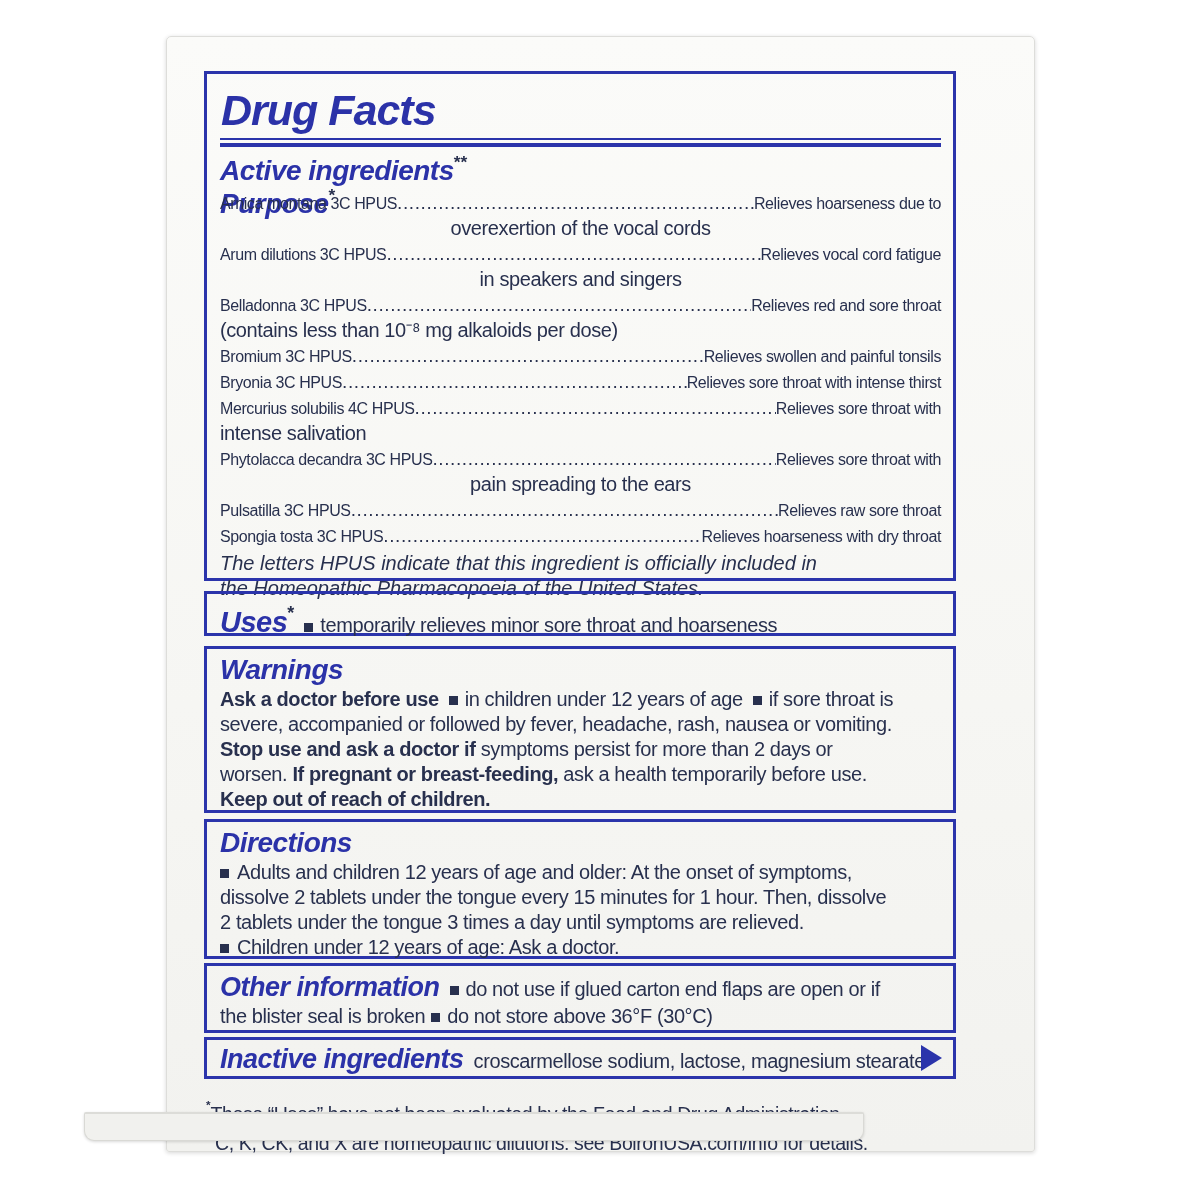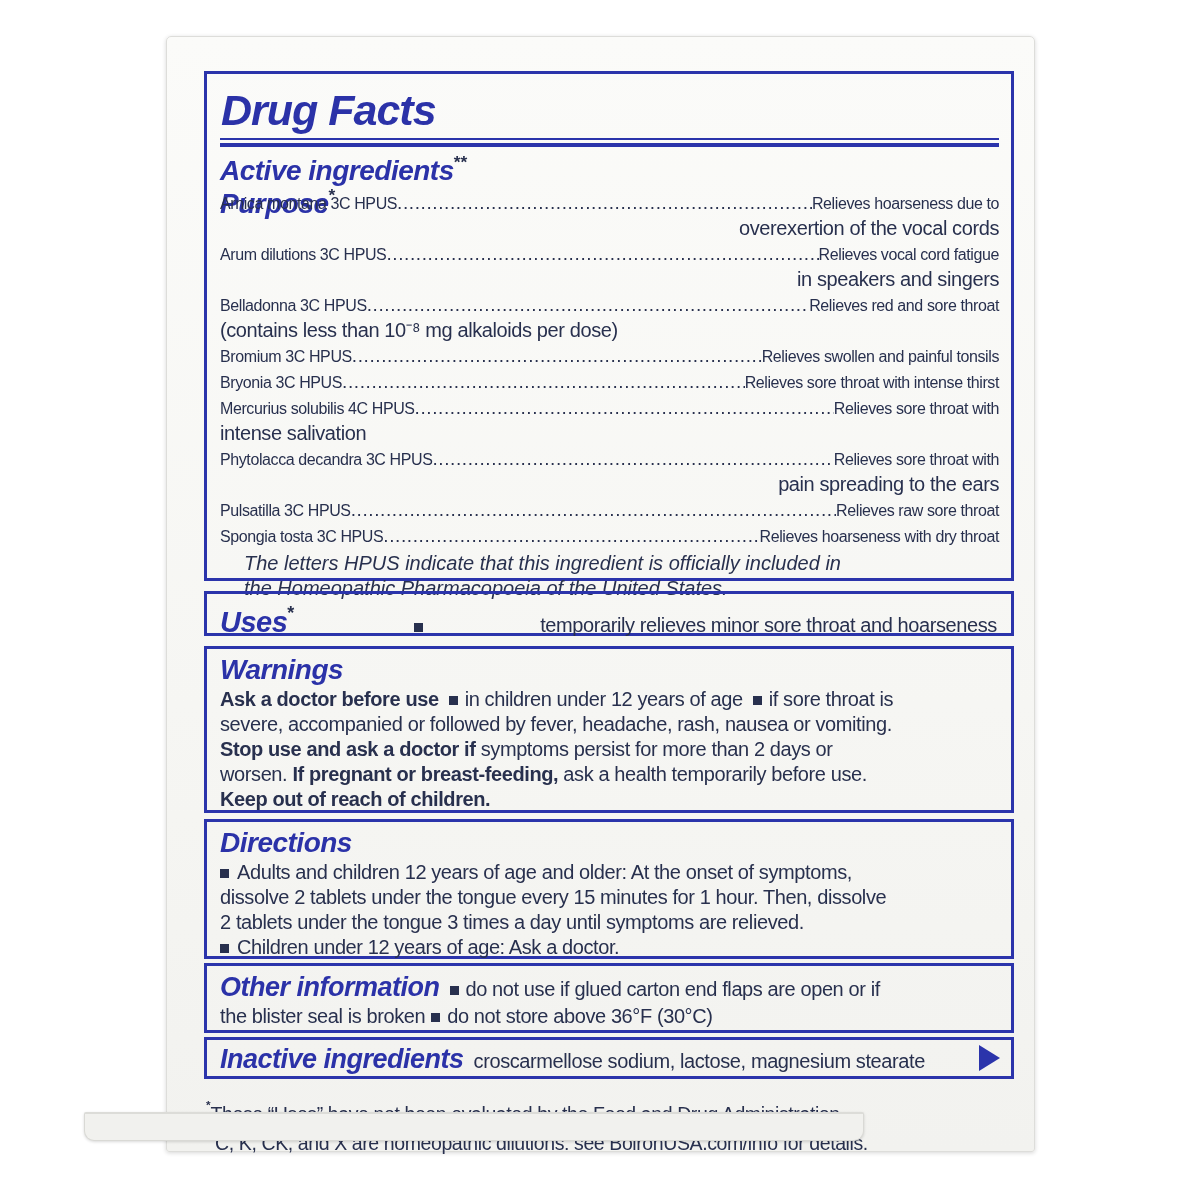--- a/index.html
+++ b/index.html
@@ -6,37 +6,37 @@
   .page{position:relative;width:1200px;height:1200px;background:#ffffff;overflow:hidden;
         font-family:"Liberation Sans", sans-serif;}
   .carton{position:absolute;left:166px;top:36px;width:867px;height:1114px;
           background:linear-gradient(180deg,#fbfbf9 0%,#f6f6f3 60%,#f2f2ef 100%);
           border:1px solid #ddddda;border-radius:5px 5px 3px 3px;
           box-shadow:0 1px 4px rgba(0,0,0,0.16);}
   .flap{position:absolute;left:84px;top:1112px;width:778px;height:26px;
         background:linear-gradient(180deg,#f4f4f1,#ededew 80%,#ececе9);
         background:#f1f1ee;border:1px solid #d9d9d5;border-top:2px solid #dcdcd8;
         border-radius:2px 2px 10px 10px;box-shadow:0 1px 3px rgba(0,0,0,0.15);}
-  .sec{position:absolute;left:37px;width:810px;border:3px solid #2b34ab;box-sizing:border-box;}
-  .navy{color:#28304e;margin-left:24px;}
+  .sec{position:absolute;left:37px;width:752px;border:3px solid #2b34ab;box-sizing:border-box;}
+  .navy{color:#28304e;}
   .hdr{color:#2b32a8;font-weight:bold;font-style:italic;letter-spacing:-0.5px;}
   .body-t{color:#28304e;font-size:20px;letter-spacing:-0.4px;}
   .drug-title{font-size:43px;line-height:44px;font-weight:bold;font-style:italic;
               color:#2b32a8;letter-spacing:-1px;margin:4px 0 0 1px;}
   .rule{margin:6px 0 7px 0;}
   .rule .thin{height:2px;background:#2b34ab;margin-bottom:3px;}
   .rule .thick{height:4px;background:#2b34ab;}
   .hdr-row{display:flex;justify-content:space-between;align-items:baseline;height:34px;margin-bottom:2px;flex-direction:column;}
   .hdr-row .hdr{font-size:28px;}
   sup{font-size:62%;position:relative;top:-2px;color:#28304e;font-style:normal;font-weight:bold;letter-spacing:0;}
   .ing-line{display:flex;align-items:baseline;white-space:nowrap;line-height:25px;font-size:16px;justify-content:space-between;}
   .leader{flex:1 1 auto;overflow:hidden;white-space:nowrap;color:#28304e;}
   .leader::after{content:"....................................................................................................................................................................";
                  letter-spacing:0.6px;font-size:19px;}
-  .cont-right{text-align:right;line-height:25px;font-size:20px;white-space:nowrap;}
+  .cont-right{text-align:center;line-height:25px;font-size:20px;white-space:nowrap;}
   .sub-left{line-height:25px;font-size:20px;white-space:nowrap;}
   .split-line{display:flex;justify-content:space-between;line-height:25px;font-size:20px;white-space:nowrap;}
   .hpus-note{font-style:italic;line-height:25px;font-size:20px;margin-top:2px;white-space:nowrap;}
   .sq{display:inline-block;width:9px;height:9px;background:#28304e;margin:0 7px 1px 10px;vertical-align:baseline;}
   .sq.first{margin-left:0;margin-right:8px;}
   .sec-title{font-size:28px;line-height:34px;font-weight:bold;font-style:italic;
              color:#2b32a8;letter-spacing:-0.5px;}
   .w-line{line-height:25px;font-size:20px;letter-spacing:-0.4px;color:#28304e;white-space:nowrap;}
   .w-line b{letter-spacing:-0.4px;}
   .inline-title{font-size:27px;font-weight:bold;font-style:italic;color:#2b32a8;letter-spacing:-0.5px;}
@@ -132,21 +132,21 @@
             <span class="leader"></span>
             <span>Relieves hoarseness with dry throat</span>
           </div>
       </div>
 
       <div class="hpus-note navy">The letters HPUS indicate that this ingredient is officially included in</div>
       <div class="hpus-note navy" style="margin-top:0;">the Homeopathic Pharmacopoeia of the United States.</div>
     </div>
 
     <div class="sec" style="top:554px;height:45px;padding:4px 14px 0 13px;">
-      <div style="display:flex;align-items:baseline;white-space:nowrap;justify-content:space-between;">
+      <div style="display:flex;align-items:baseline;white-space:nowrap;">
         <span class="sec-title" style="font-size:29px;"><span>Uses</span><sup>*</sup></span>
         <span class="sq"></span>
         <span class="body-t">temporarily relieves minor sore throat and hoarseness</span>
       </div>
     </div>
 
     <div class="sec" style="top:609px;height:167px;padding:4px 14px 0 13px;">
       <div class="sec-title">Warnings</div>
       <div class="w-line"><b>Ask a doctor before use</b><span class="sq"></span><span>in children under 12 years of age</span><span class="sq"></span><span>if sore throat is</span></div>
       <div class="w-line">severe, accompanied or followed by fever, headache, rash, nausea or vomiting.</div>

